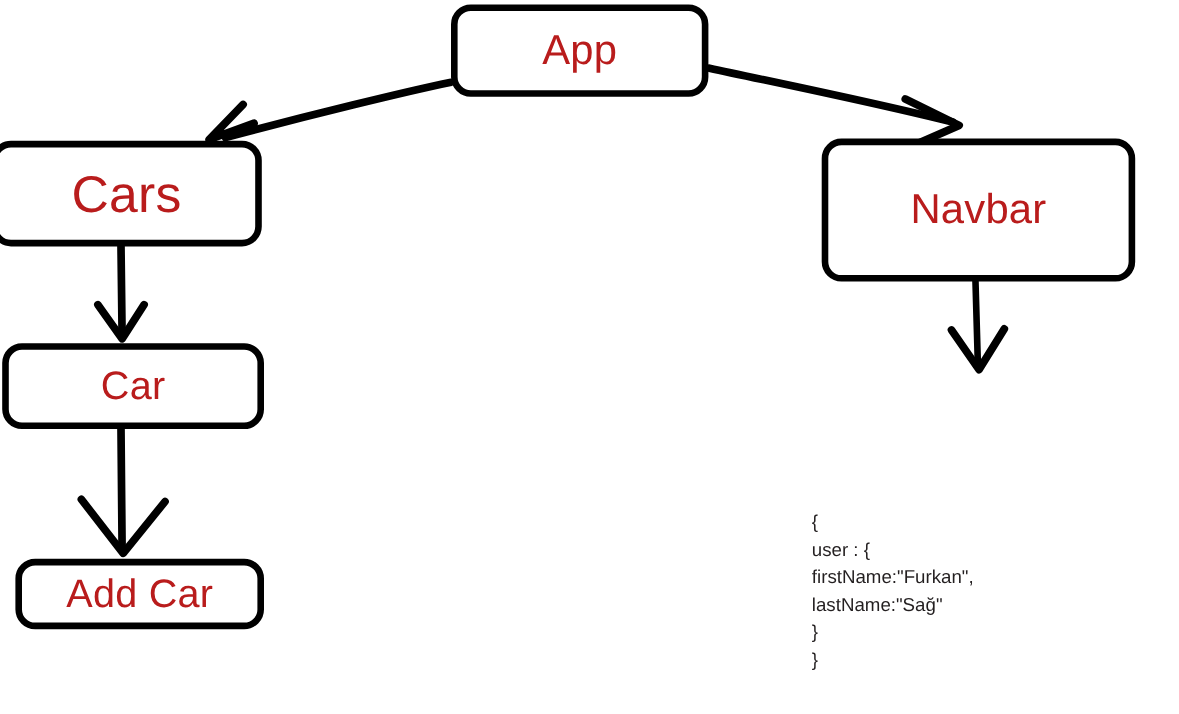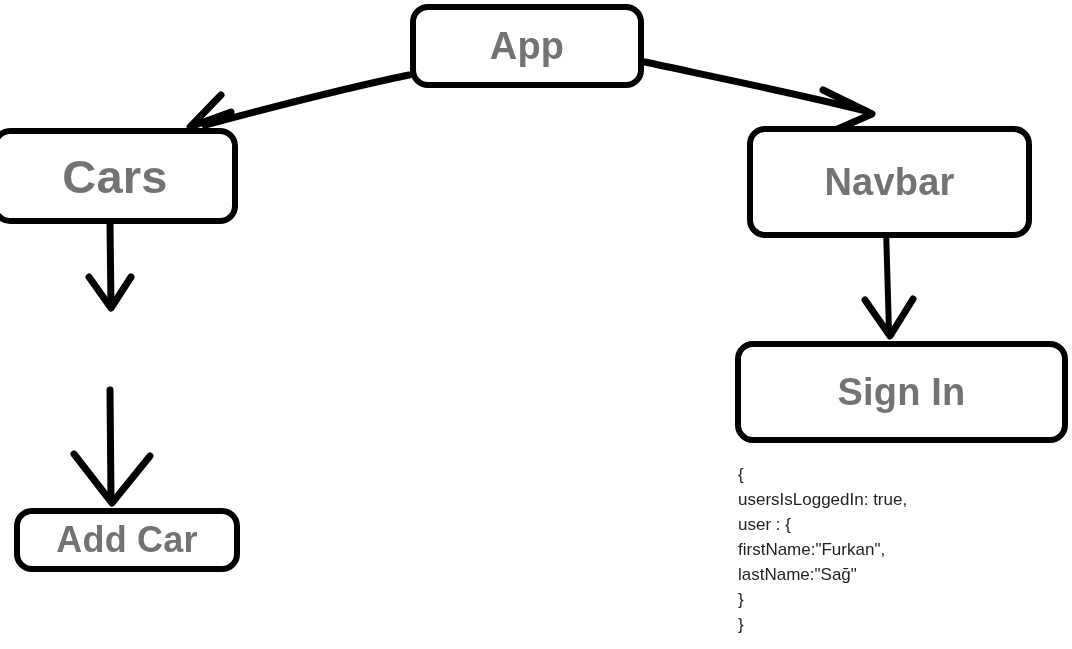--- a/index.html
+++ b/index.html
@@ -20,32 +20,32 @@
     box-sizing: border-box;
     background: #ffffff;
     border: 6px solid #000000;
     border-radius: 18px;
     display: flex;
     align-items: center;
     justify-content: center;
     z-index: 3;
   }
   .node-label {
-    font-weight: bold;
-    color: #737373;
+    font-weight: normal;
+    color: #b91c1c;
     line-height: 1;
     letter-spacing: 0.2px;
     white-space: nowrap;
   }
   
   #node-app      { left: 410px; top: 4px;   width: 234px; height: 84px; }
   #node-cars     { left: -8px;  top: 128px; width: 246px; height: 96px; }
   #node-car      { left: 2px;   top: 312px; width: 238px; height: 78px; }
   #node-addcar   { left: 14px;  top: 508px; width: 226px; height: 64px; }
-  #node-navbar   { left: 747px; top: 126px; width: 285px; height: 112px; text-align: right; }
+  #node-navbar   { left: 747px; top: 126px; width: 285px; height: 130px; text-align: right; }
   #node-signin   { left: 735px; top: 341px; width: 333px; height: 102px; }
 
   #node-app .node-label    { font-size: 38px; }
   #node-cars .node-label   { font-size: 47px; }
   #node-car .node-label    { font-size: 36px; }
   #node-addcar .node-label { font-size: 36px; }
   #node-navbar .node-label { font-size: 38px; }
   #node-signin .node-label { font-size: 38px; }
 
   #edges {
@@ -106,36 +106,35 @@
   </svg>
 
   <div class="node" id="node-app">
     <span class="node-label">App</span>
   </div>
 
   <div class="node" id="node-cars">
     <span class="node-label">Cars</span>
   </div>
 
+  <div class="node" id="node-car">
+    <span class="node-label">Car</span>
+  </div>
 
   <div class="node" id="node-addcar">
     <span class="node-label">Add Car</span>
   </div>
 
   <div class="node" id="node-navbar">
     <span class="node-label">Navbar</span>
   </div>
 
-  <div class="node" id="node-signin">
-    <span class="node-label">Sign In</span>
-  </div>
 
   <div id="state-note">
     <div class="state-line">{</div>
-    <div class="state-line">usersIsLoggedIn: true,</div>
     <div class="state-line">user : {</div>
     <div class="state-line">firstName:"Furkan",</div>
     <div class="state-line">lastName:"Sağ"</div>
     <div class="state-line">}</div>
     <div class="state-line">}</div>
   </div>
 
 </div>
 
 </body></html>

